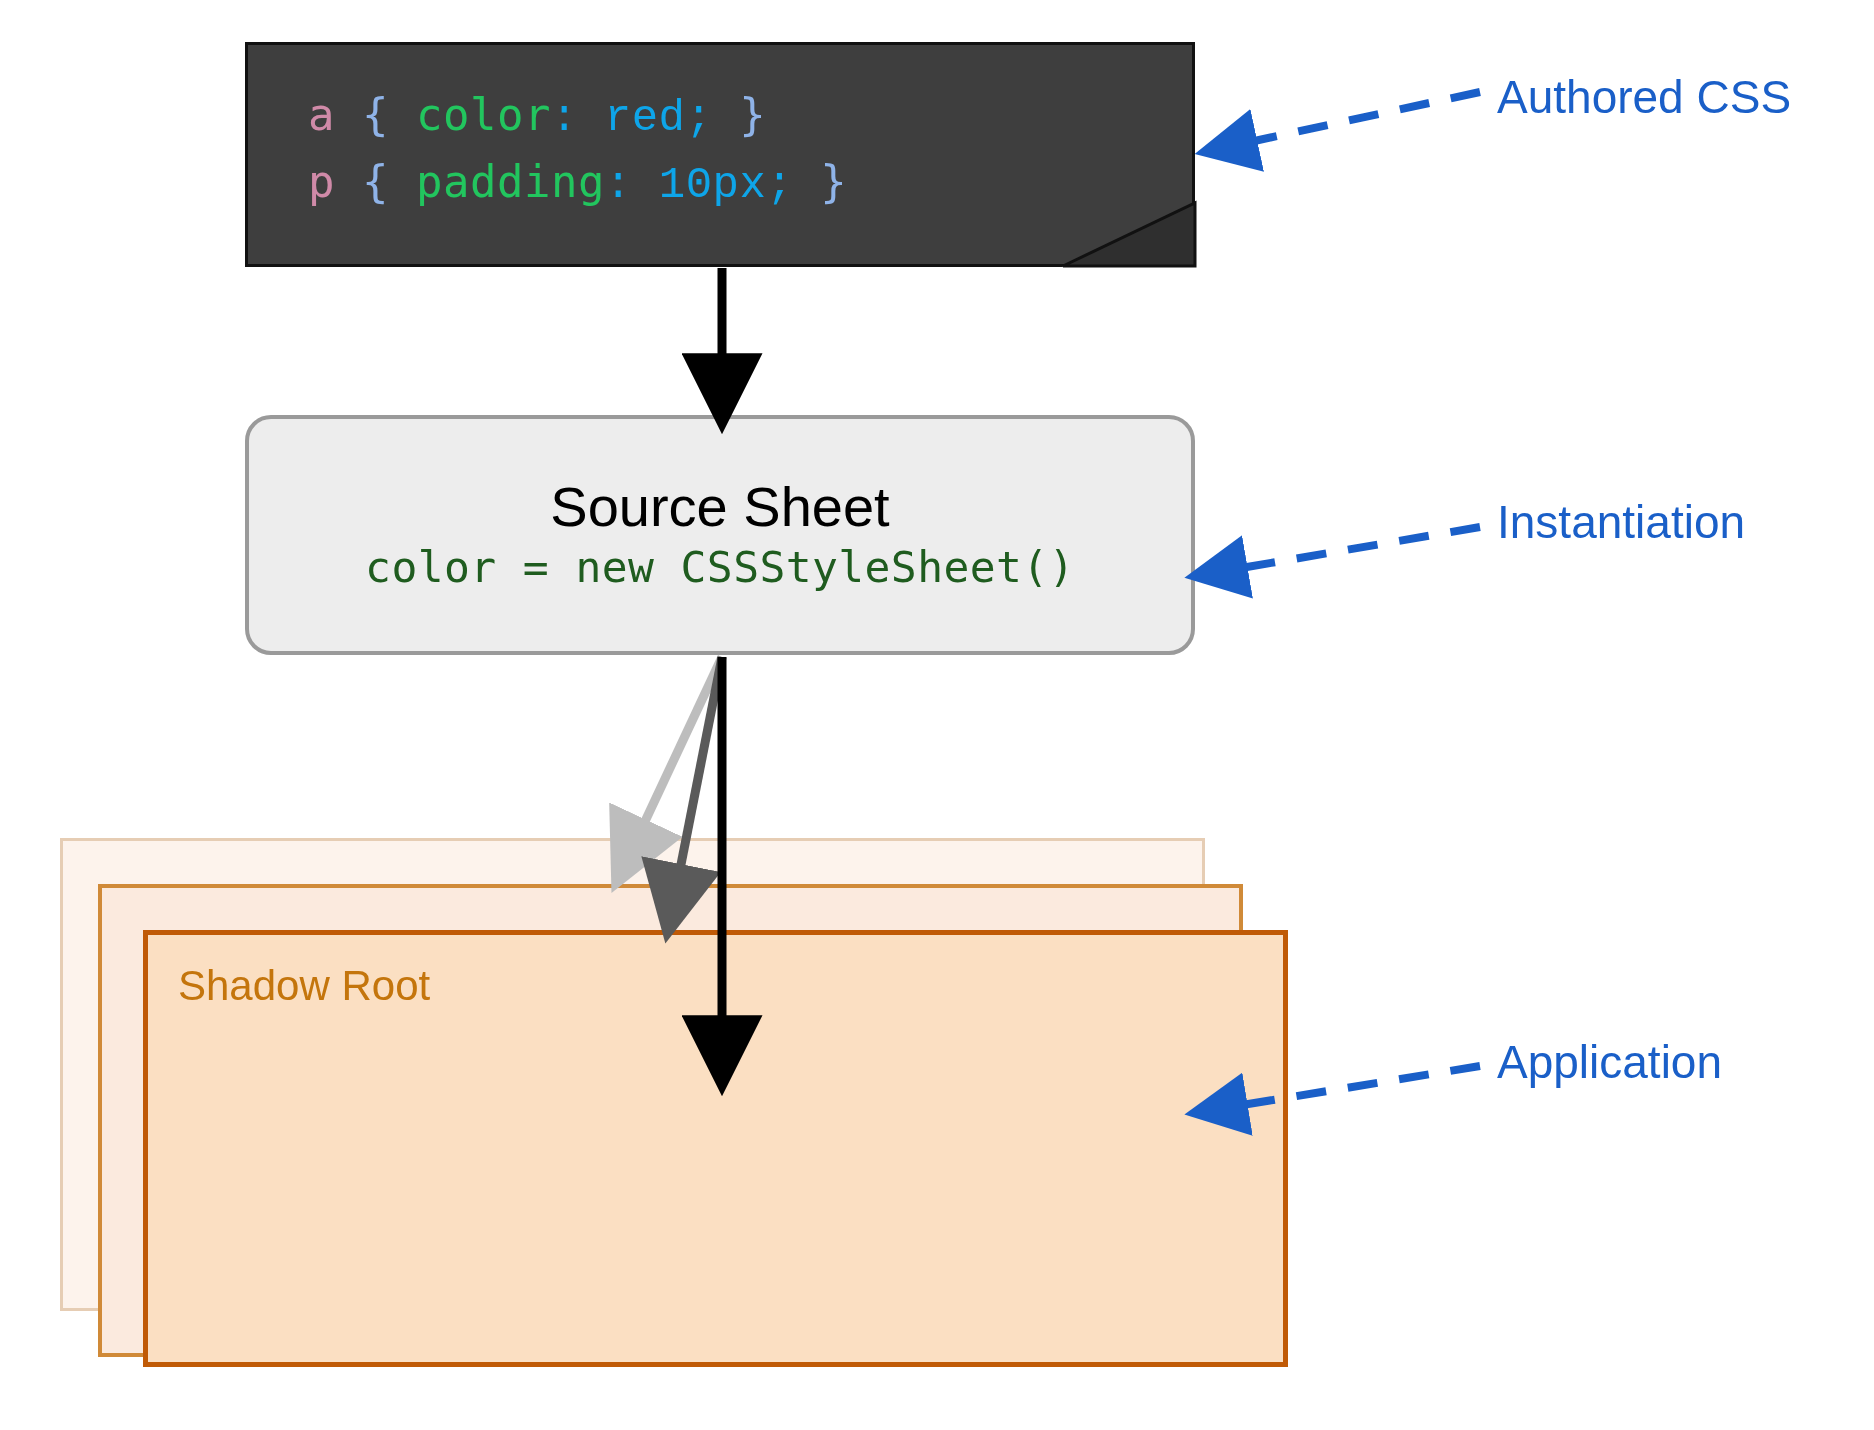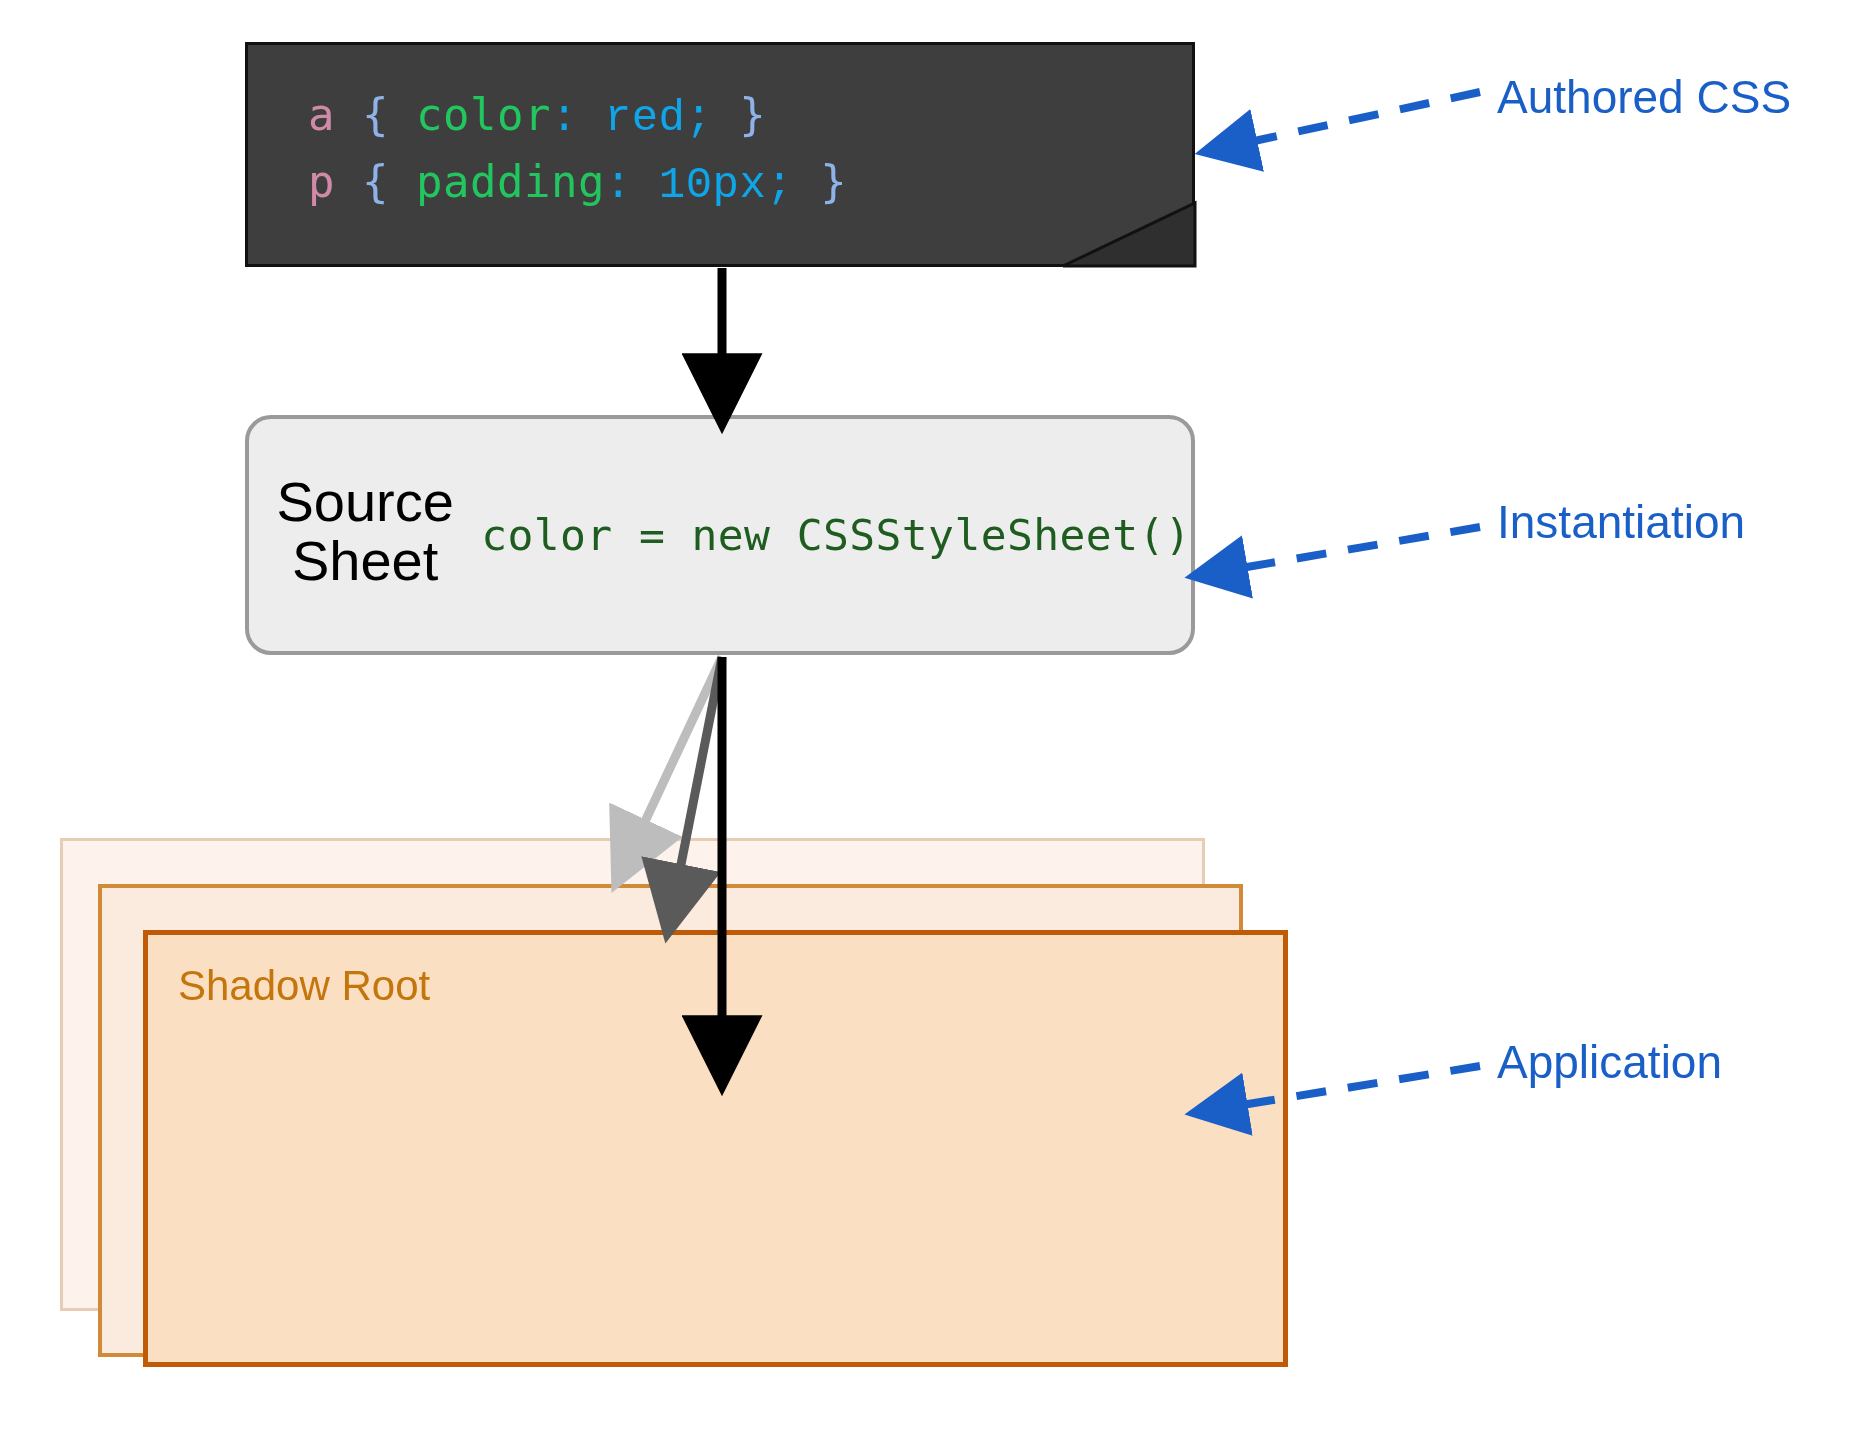--- a/index.html
+++ b/index.html
@@ -60,20 +60,21 @@
   .tok-val  { color: #0ea5e9; font-family: Liberation Mono, monospace; }
 
   
   .round-box {
     position: absolute;
     background: #ededed;
     border: 4px solid #9a9a9a;
     border-radius: 26px;
     box-sizing: border-box;
     display: flex;
+    flex-direction: column;
     align-items: center;
     justify-content: center;
     z-index: 30;
   }
   .box-title {
     font-family: "Liberation Sans", sans-serif;
     font-size: 56px;
     color: #000000;
     line-height: 1.05;
     margin-bottom: 6px;

